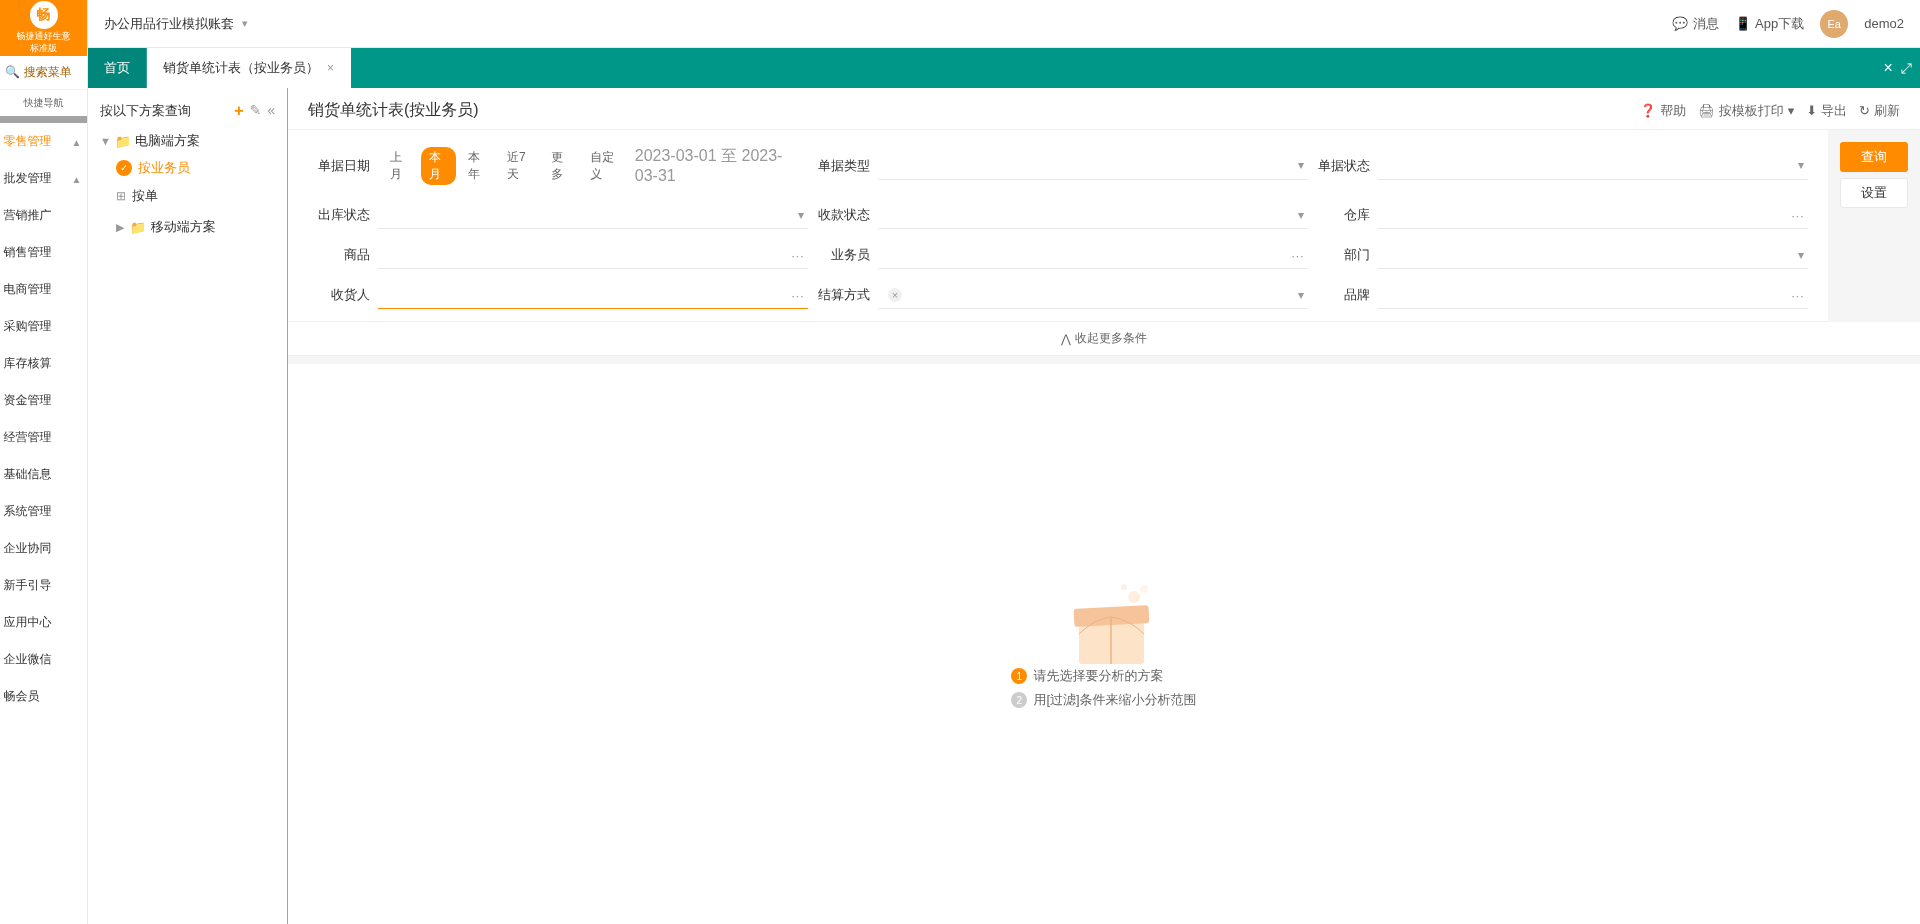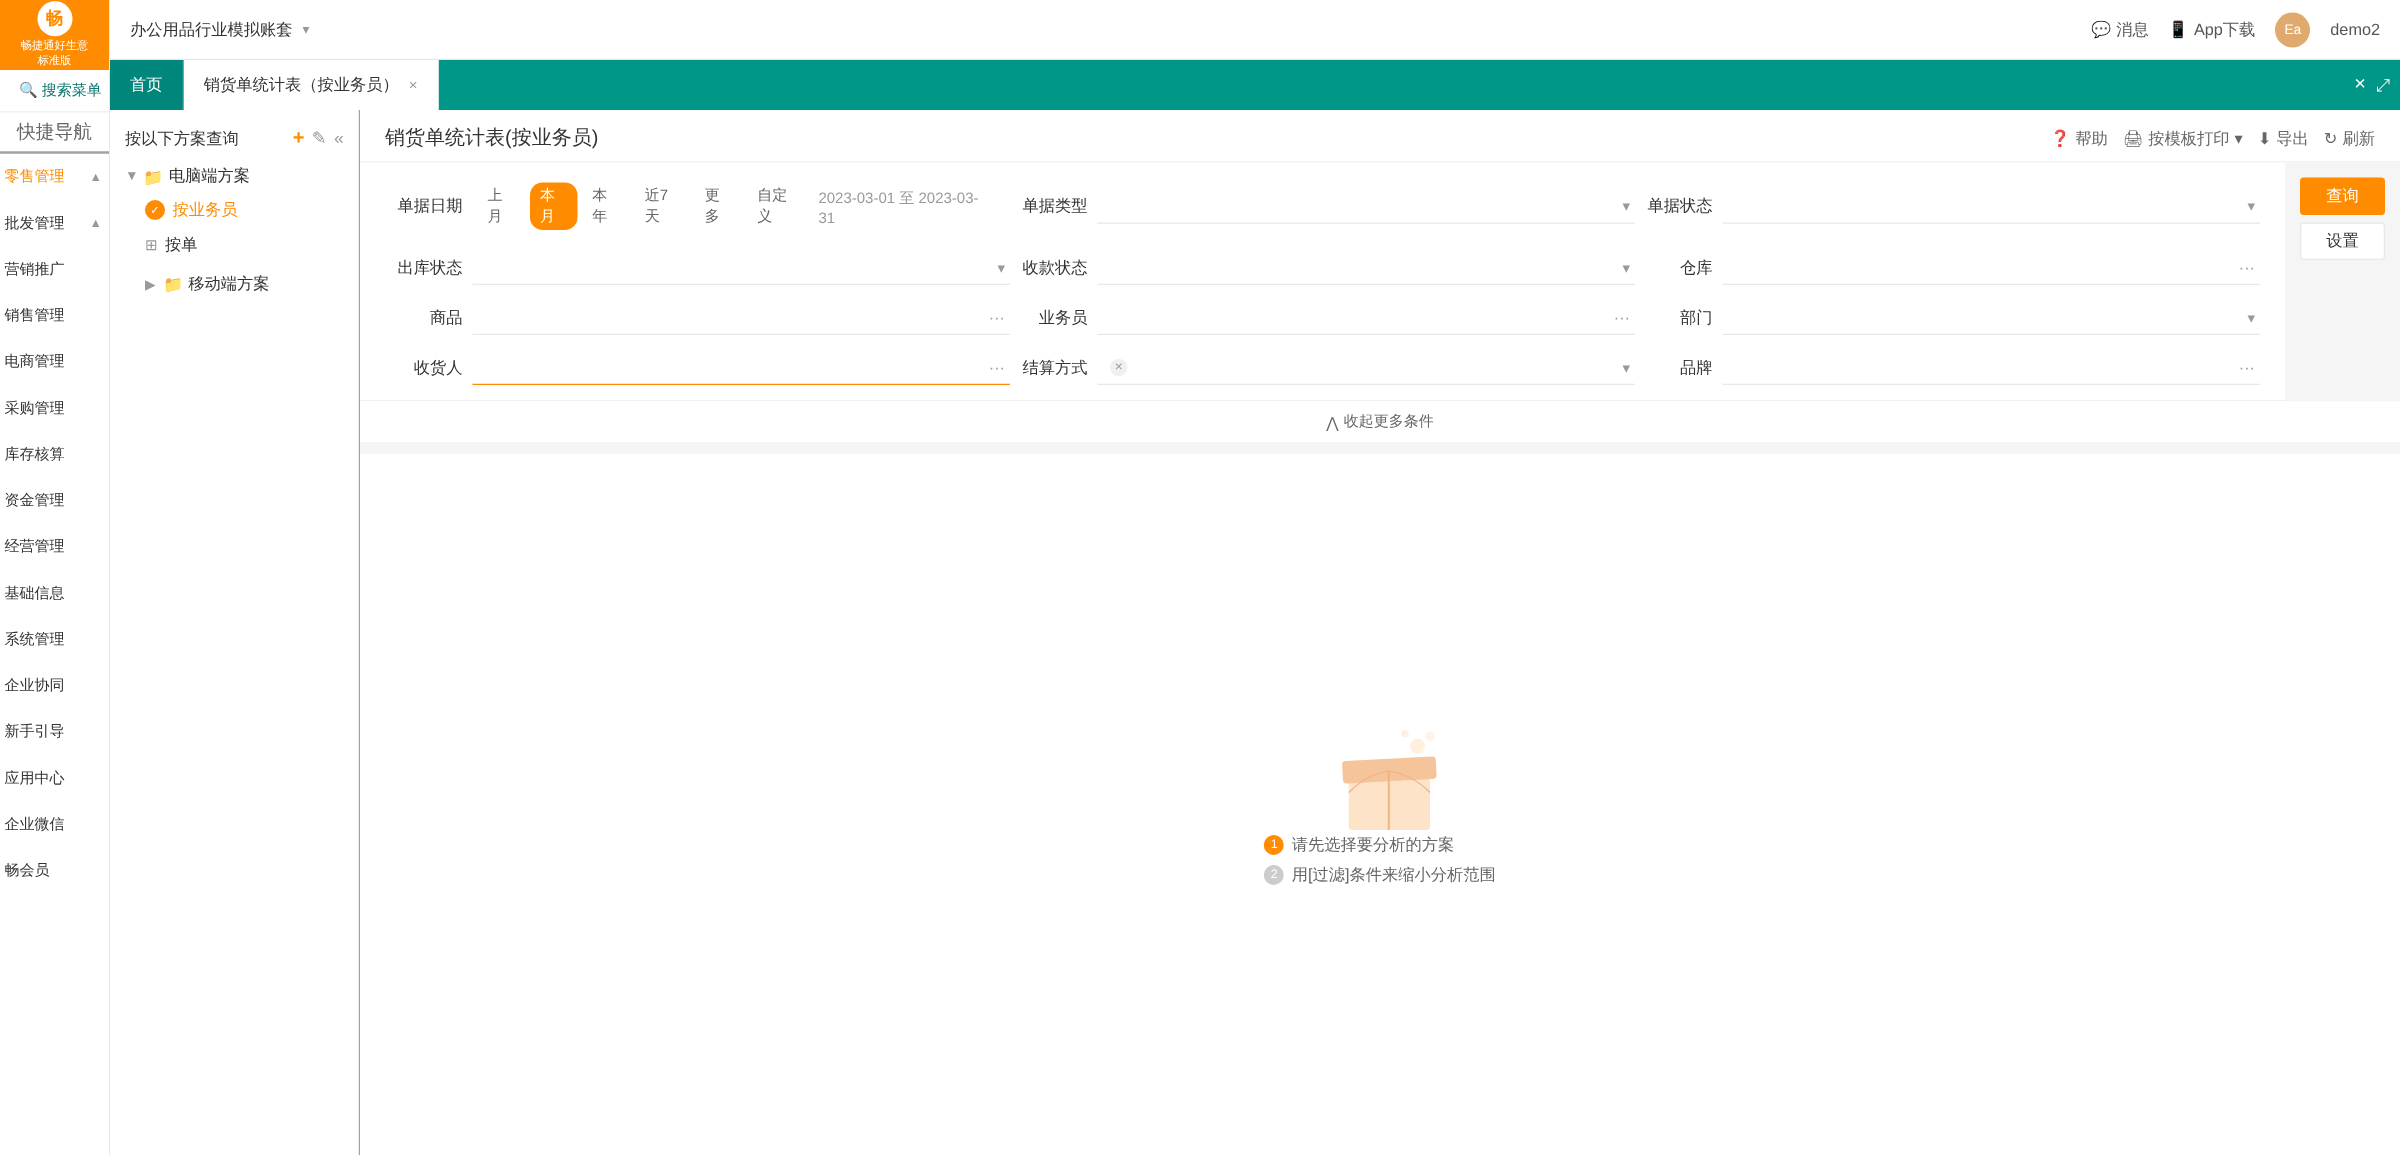--- a/index.html
+++ b/index.html
@@ -32,31 +32,31 @@
       background: #fff;
       border-radius: 50%;
       display: flex; align-items: center; justify-content: center;
       margin-bottom: 2px;
     }
     .sidebar-logo .logo-icon span { color: #ff8c00; font-size: 14px; font-weight: bold; }
     .sidebar-search {
       width: 88px;
       padding: 8px 6px;
       border-bottom: 1px solid #f0f0f0;
-      color: #0f766e;
+      color: #a16207;
       font-size: 12px;
-      text-align: right;
+      text-align: left;
       cursor: pointer;
     }
     .sidebar-nav {
       width: 88px;
       padding: 6px 0;
-      border-bottom: 2px solid #a3a3a3;
+      border-bottom: 7px solid #a3a3a3;
       color: #666;
-      font-size: 15px;
+      font-size: 10px;
       text-align: center;
       cursor: pointer;
     }
     .sidebar-item {
       width: 88px;
       padding: 10px 4px;
       color: #333;
       font-size: 12px;
       cursor: pointer;
       position: relative;
@@ -293,21 +293,21 @@
       font-size: 12px;
       cursor: pointer;
       color: #666;
     }
     .date-btn.active {
       background: #ff8c00;
       color: #fff;
       border-radius: 10px;
     }
     .date-range {
-      font-size: 12px;
+      font-size: 16px;
       color: #999;
       margin-left: 4px;
     }
 
     
     .collapse-bar {
       background: #fff;
       display: flex;
       align-items: center;
       justify-content: center;

